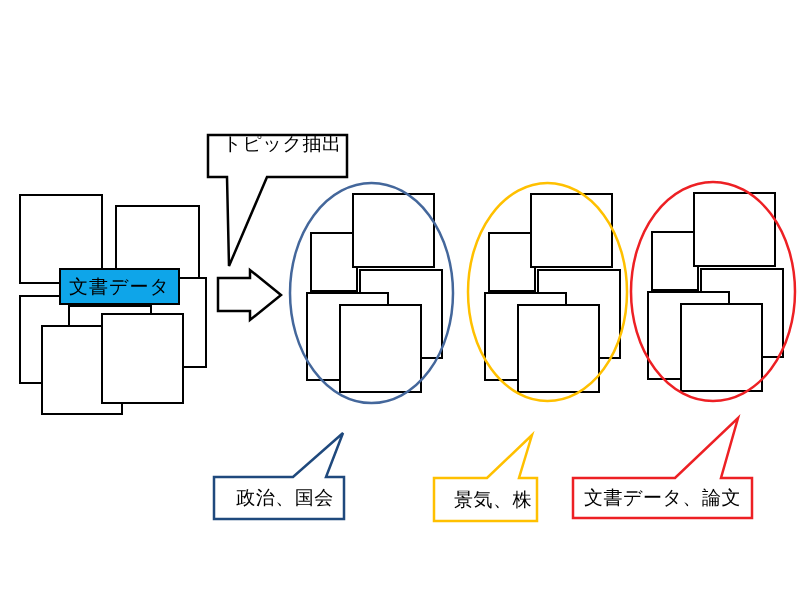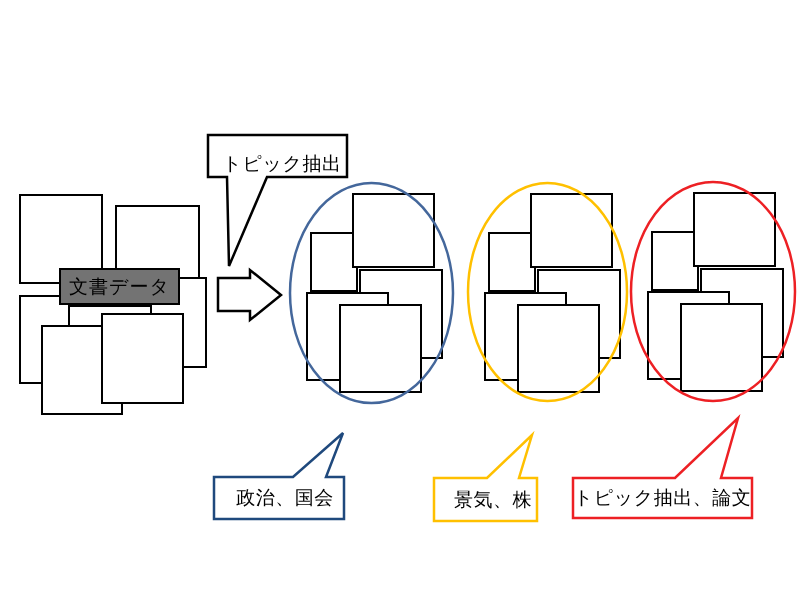--- a/index.html
+++ b/index.html
@@ -10,21 +10,21 @@
   .doc{
     position:absolute;background:#fff;border:2px solid var(--outline,#000);
     box-sizing:border-box;
   }
   .shape-layer{position:absolute;left:0;top:0;z-index:5;pointer-events:none;}
   .txt{
     position:absolute;z-index:6;display:flex;align-items:center;justify-content:center;
     box-sizing:border-box;color:#000;font-size:19px;letter-spacing:0.5px;white-space:nowrap;
   }
   .label-box{
-    position:absolute;z-index:4;background:#737373;border:2px solid var(--outline,#000);
+    position:absolute;z-index:4;background:#0ea5e9;border:2px solid var(--outline,#000);
     box-sizing:border-box;display:flex;align-items:center;justify-content:center;
     font-size:19px;letter-spacing:1px;color:#000;white-space:nowrap;
   }
   .callout-path{fill:#fff;stroke-width:2.5px;stroke-linejoin:miter;}
   .ellipse{fill:none;stroke-width:2.5px;}
   .arrow{fill:#fff;stroke:var(--outline,#000);stroke-width:2.5px;stroke-linejoin:miter;}
 </style>
 </head>
 <body>
 
@@ -68,21 +68,21 @@
 
     <ellipse class="ellipse" style="stroke:var(--c-politics-ellipse,#44679B)" cx="371.5" cy="293" rx="81.5" ry="110"></ellipse>
     <ellipse class="ellipse" style="stroke:var(--c-economy-ellipse,#FFC000)" cx="547.5" cy="292" rx="79.5" ry="109"></ellipse>
     <ellipse class="ellipse" style="stroke:var(--c-nobel-ellipse,#ED2024)" cx="713" cy="291.5" rx="82" ry="109.5"></ellipse>
 
     <path class="callout-path" style="stroke:var(--c-politics,#1F497D)" d="M214,477 L293,477 L343,433 L326,477 L344,477 L344,519 L214,519 Z"></path>
     <path class="callout-path" style="stroke:var(--c-economy,#FFC000)" d="M434,478 L487,478 L532,435 L519,478 L537,478 L537,521 L434,521 Z"></path>
     <path class="callout-path" style="stroke:var(--c-nobel,#ED2024)" d="M573,478 L675,478 L738,418 L721,478 L752,478 L752,518 L573,518 Z"></path>
   </svg>
 
-  <div class="txt" style="left:208px;top:143px;width:148px;height:42px">トピック抽出</div>
+  <div class="txt" style="left:208px;top:123px;width:148px;height:42px">トピック抽出</div>
 
   <div class="txt" style="left:214px;top:477px;width:142px;height:42px">政治、国会</div>
 
   <div class="txt" style="left:434px;top:478px;width:118px;height:43px">景気、株</div>
 
-  <div class="txt" style="left:573px;top:478px;width:179px;height:40px">トピック抽出、論文</div>
+  <div class="txt" style="left:573px;top:478px;width:179px;height:40px">文書データ、論文</div>
 
 </div>
 
 </body></html>

